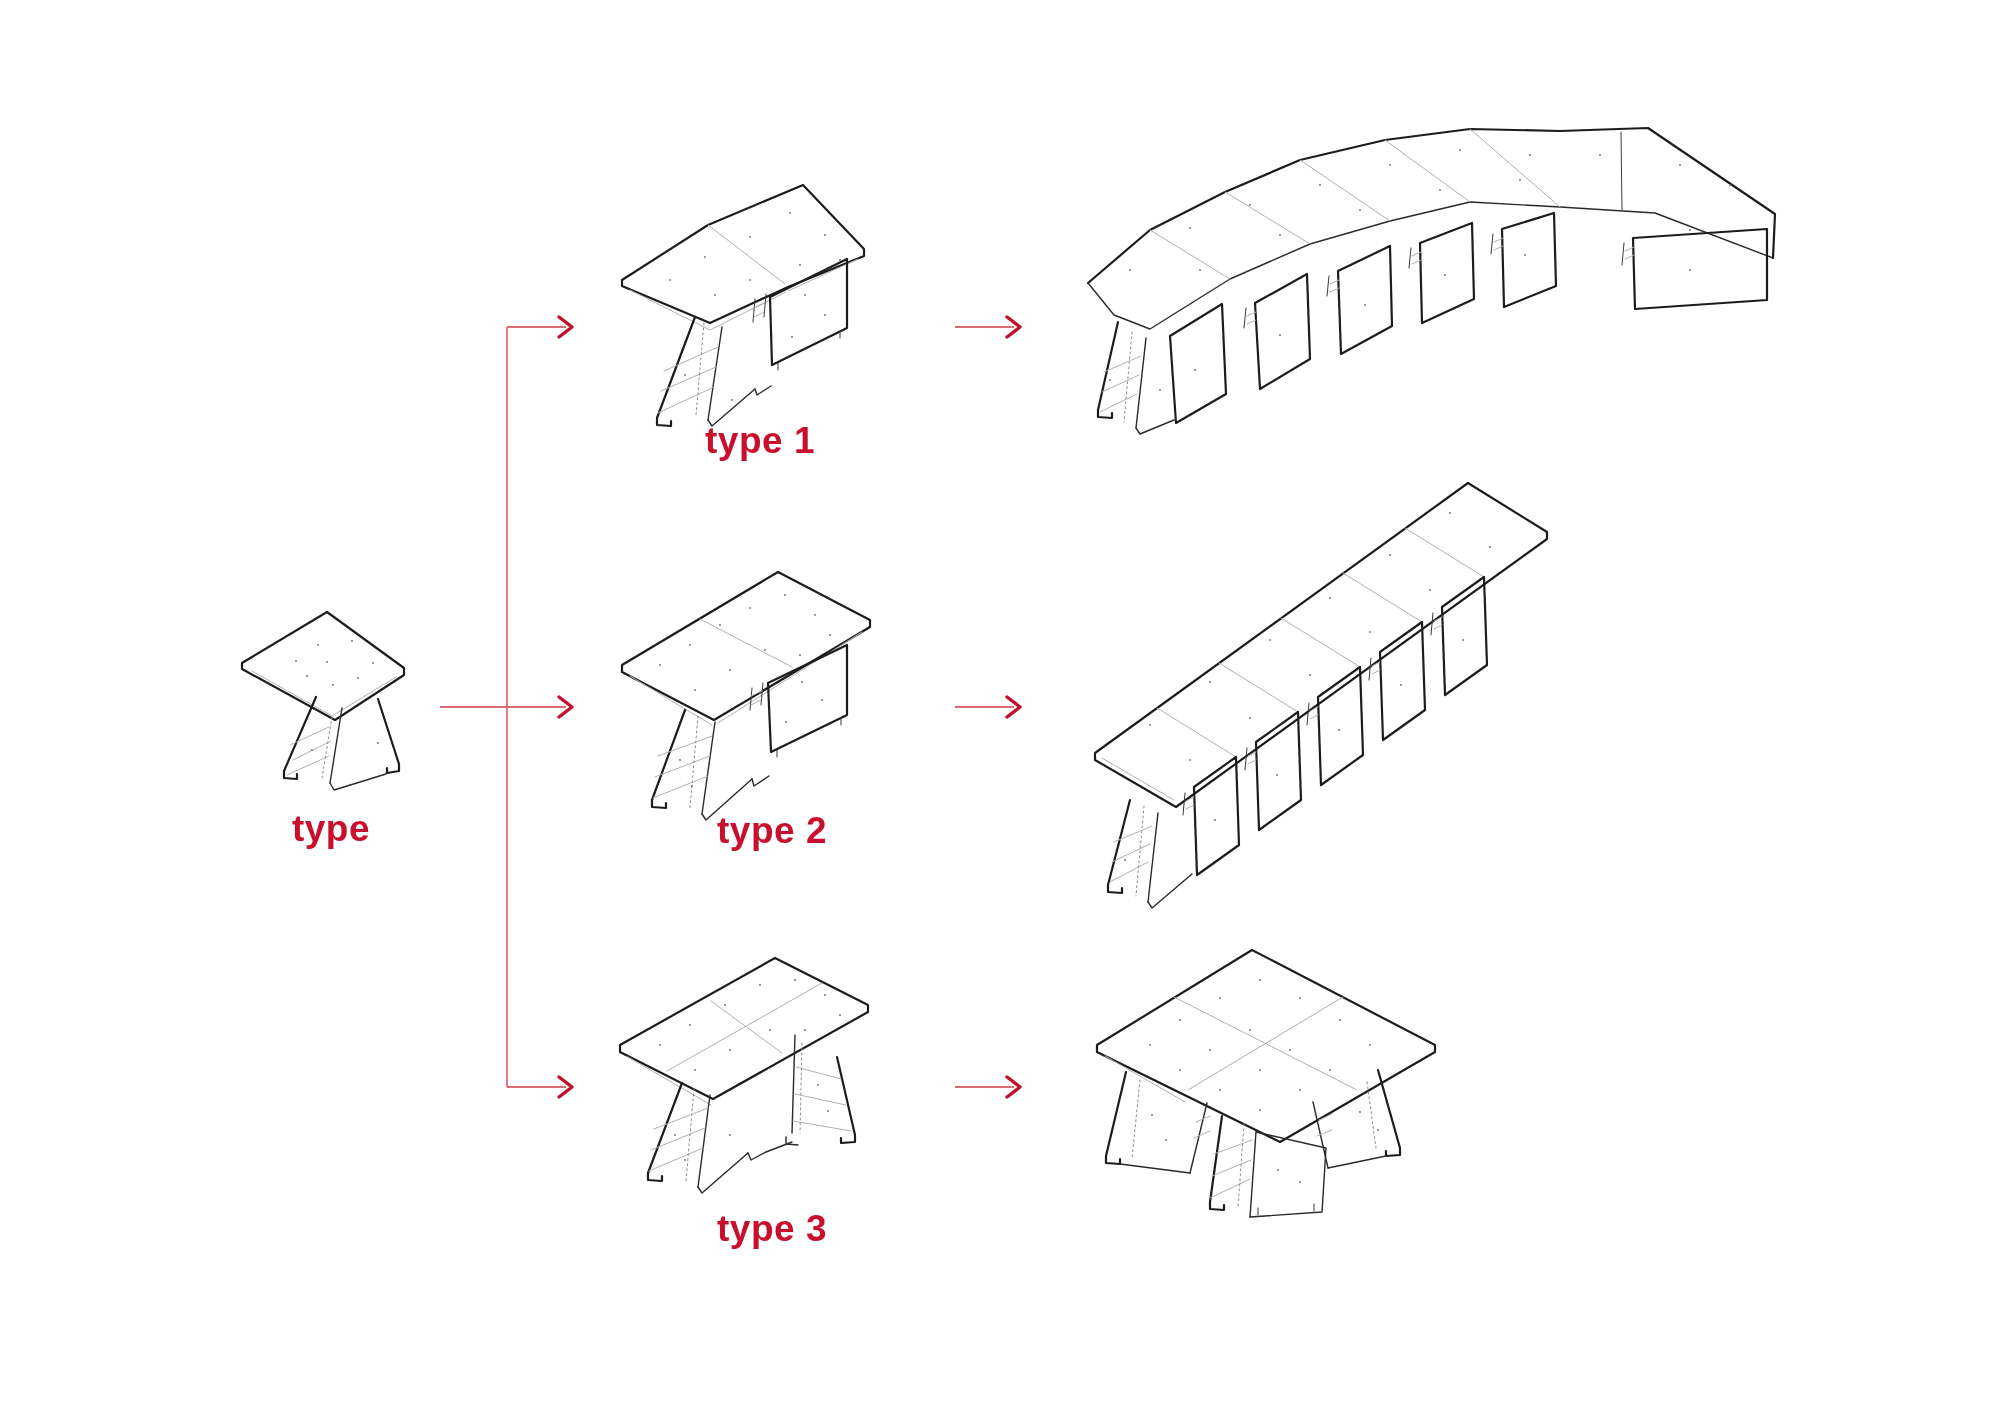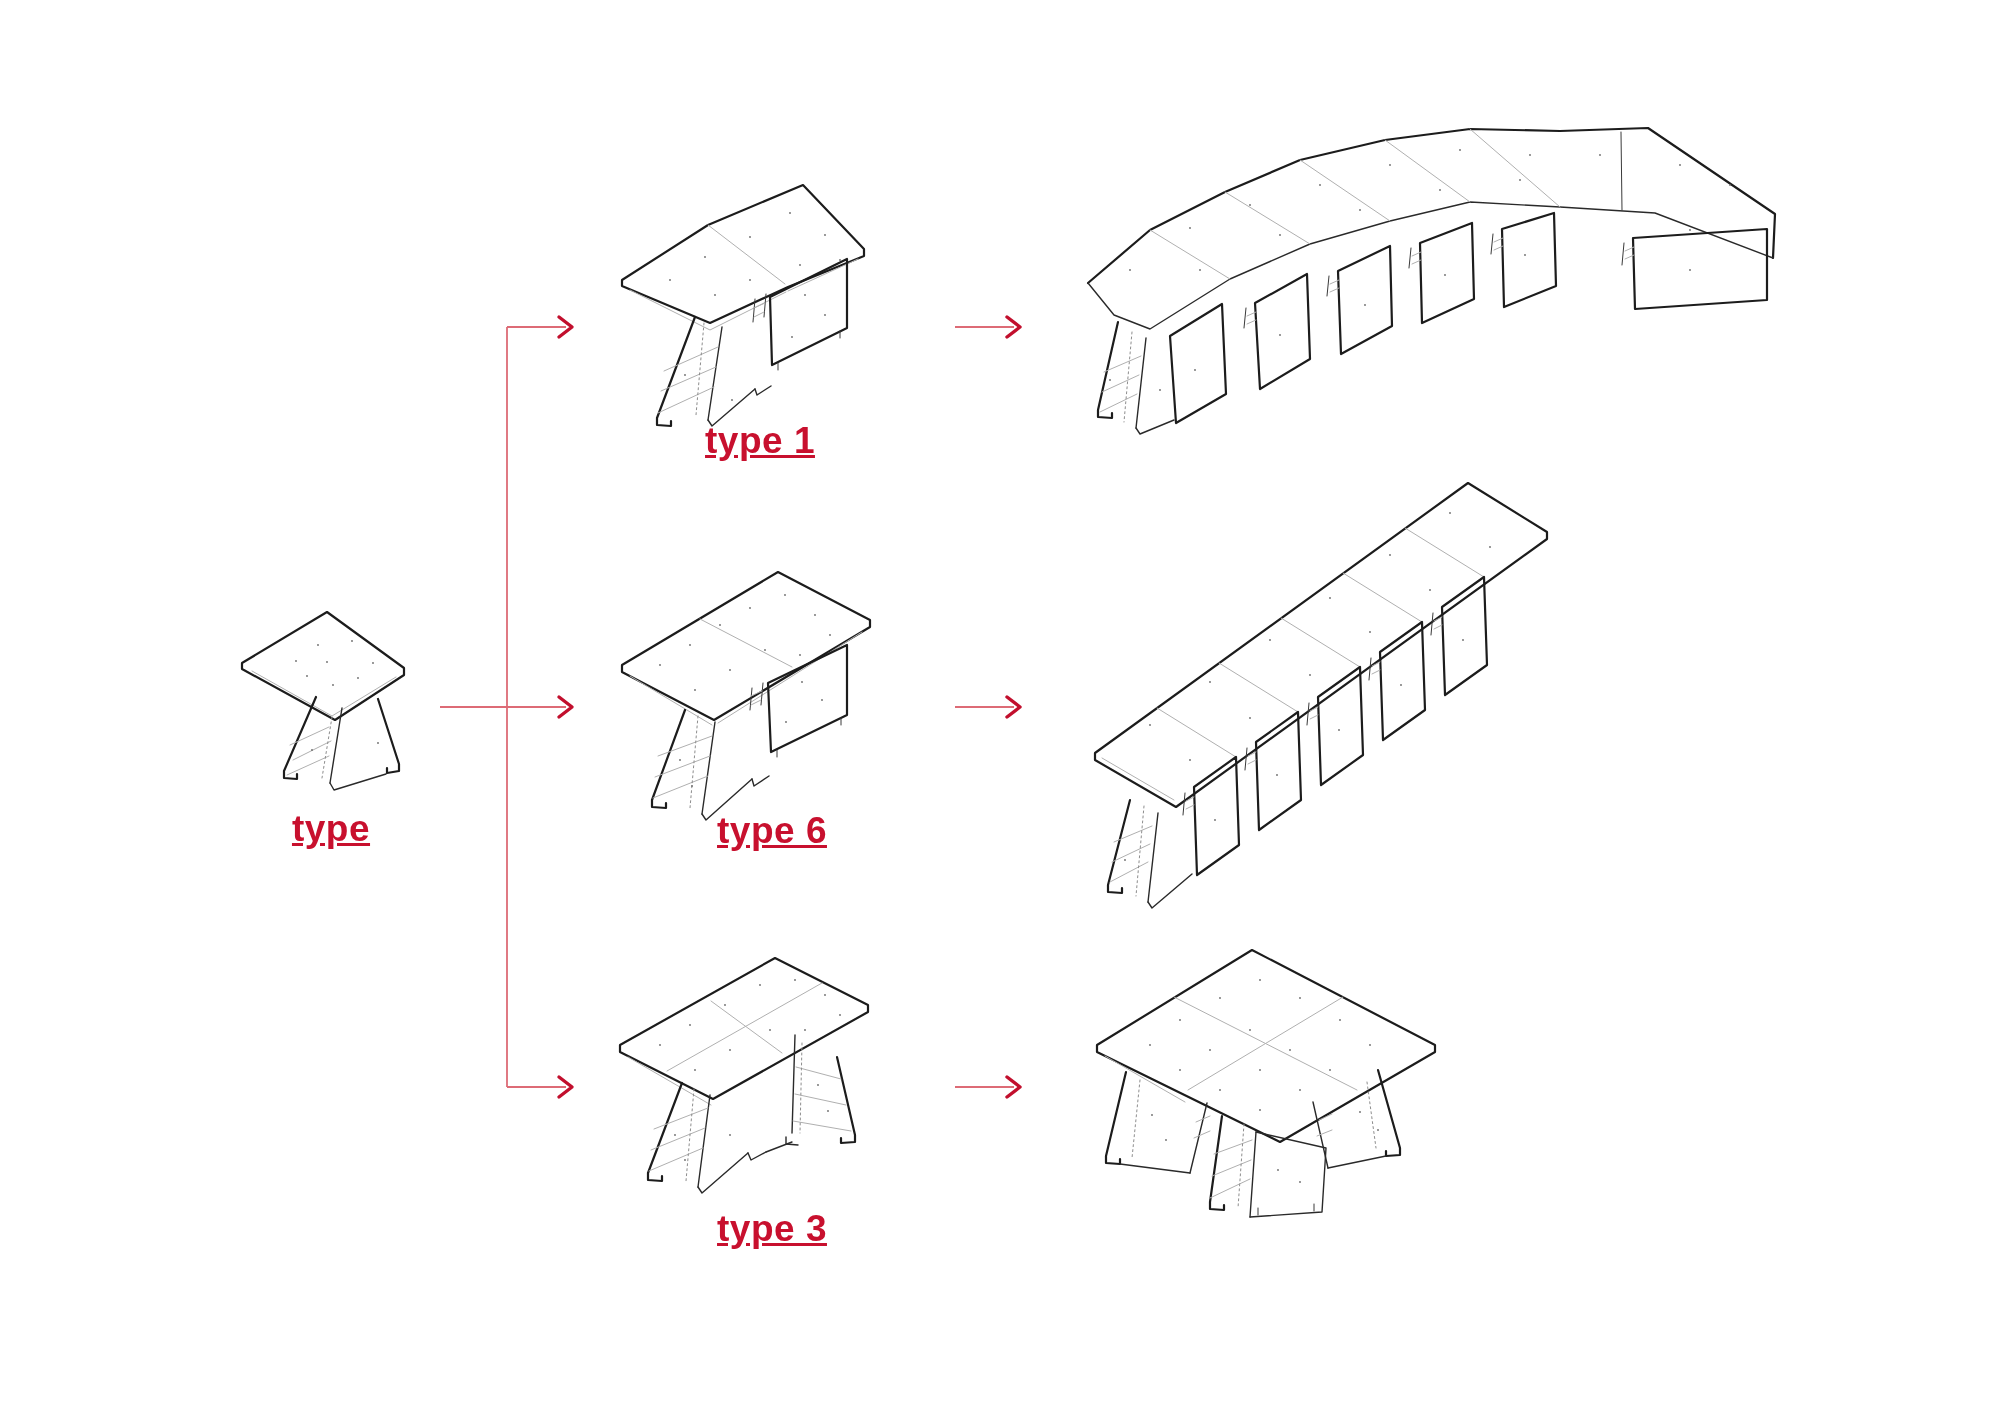--- a/index.html
+++ b/index.html
@@ -13,21 +13,20 @@
   .fig{position:absolute;}
   .fig svg{display:block;overflow:visible;}
   .caption{
     position:absolute;
     transform:translateX(-50%);
     font-weight:bold;
     font-size:37px;
     letter-spacing:0.5px;
     color:var(--label-red,#c8102e);
     white-space:nowrap;
-    text-decoration:underline;
   }
   
   path.stk{fill:none;stroke-linecap:round;stroke-linejoin:round;}
   path.o{stroke:var(--ink,#1c1c1c);stroke-width:2.2;}
   path.m{stroke:#2a2a2a;stroke-width:1.4;}
   path.i{stroke:#3a3a3a;stroke-width:1;}
   path.l{stroke:var(--light,#b0b0b0);stroke-width:1;}
   path.d{stroke:#8d8d8d;stroke-width:1;stroke-dasharray:2 3;}
   circle.dot{fill:#6b6b6b;}
   
@@ -363,16 +362,16 @@
         <circle class="dot" cx="106" cy="200" r="0.9"></circle>
         <circle class="dot" cx="218" cy="230" r="0.9"></circle>
         <circle class="dot" cx="240" cy="242" r="0.9"></circle>
         <circle class="dot" cx="300" cy="172" r="0.9"></circle>
         <circle class="dot" cx="318" cy="190" r="0.9"></circle>
       </svg>
     </div>
 
   <div class="caption" style="left:331px;top:808px;">type</div>
   <div class="caption" style="left:760px;top:420px;">type 1</div>
-  <div class="caption" style="left:772px;top:810px;">type 6</div>
+  <div class="caption" style="left:772px;top:810px;">type 2</div>
   <div class="caption" style="left:772px;top:1208px;text-align:center;">type 3</div>
 
 </div>
 
 </body></html>

